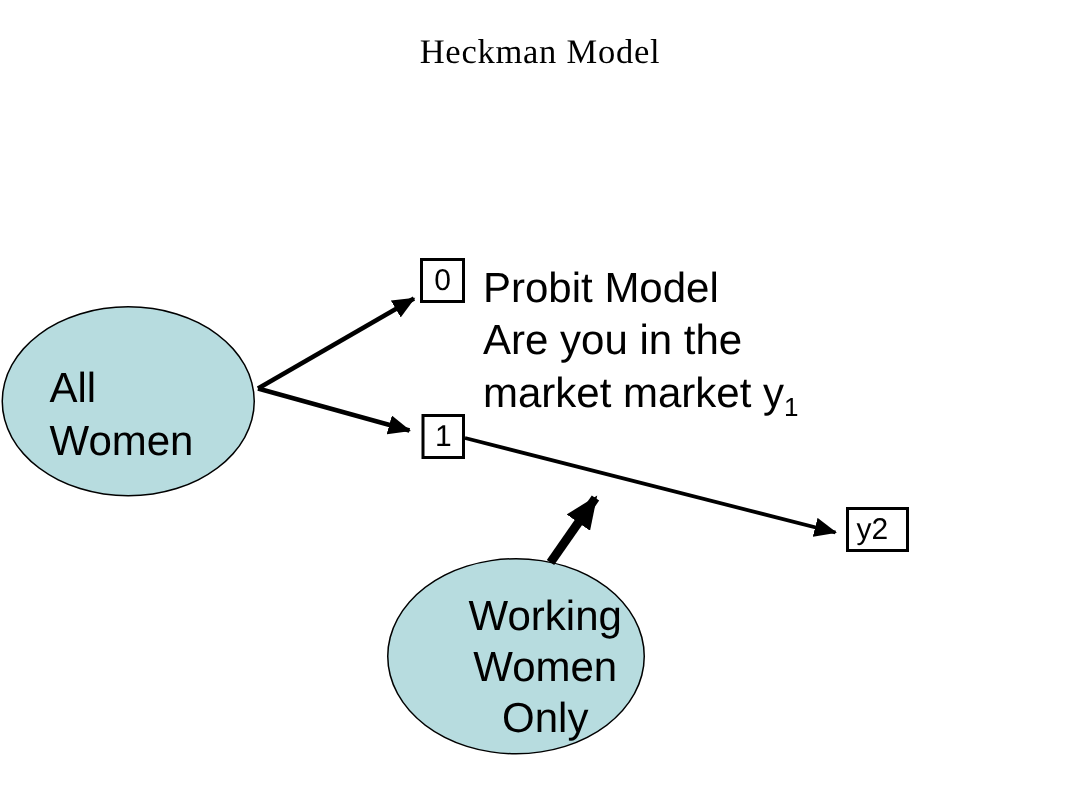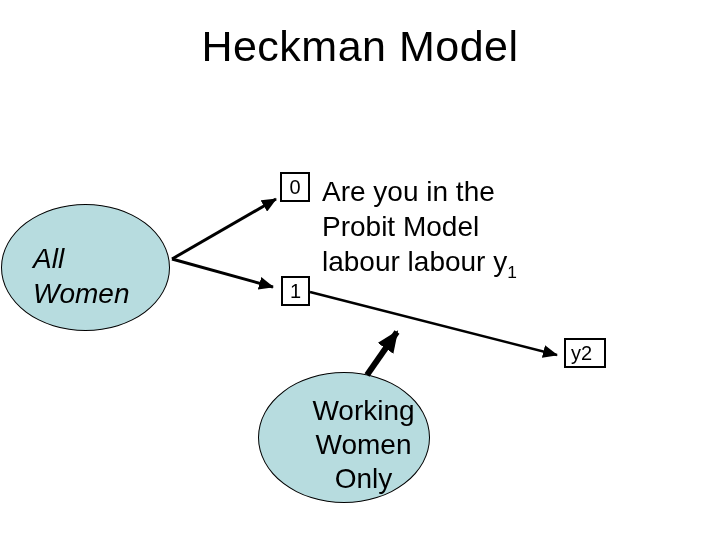--- a/index.html
+++ b/index.html
@@ -14,42 +14,43 @@
     height: 540px;
     background: #ffffff;
     overflow: hidden;
   }
   .title {
     position: absolute;
     top: 22px;
     left: 0;
     width: 100%;
     text-align: center;
-    font-size: 43px;
+    font-size: 23px;
     font-weight: normal;
     letter-spacing: 0.5px;
+    font-family: Liberation Serif, serif;
   }
   .connectors {
     position: absolute;
     top: 0; left: 0;
     width: 720px;
     height: 540px;
     pointer-events: none;
   }
   .ellipse {
     position: absolute;
     border: 1px solid #000000;
     border-radius: 50%;
     background: #b7dcdf;
     font-size: 28px;
     line-height: 35px;
   }
   .ellipse-all-women {
     left: 1px; top: 204px;
-    width: 169px; height: 127px; font-style: italic;
+    width: 169px; height: 127px;
   }
   .ellipse-all-women .ellipse-label {
     position: absolute;
     left: 31px; top: 36px;
     width: 112px;
   }
   .ellipse-working {
     left: 258px; top: 372px;
     width: 172px; height: 131px;
   }
@@ -100,23 +101,23 @@
 
   <div class="sbox box-0">
     <span>0</span>
   </div>
 
   <div class="sbox box-1">
     <span>1</span>
   </div>
 
   <div class="text-block text-probit">
+    <div class="tline">Probit Model</div>
     <div class="tline">Are you in the</div>
-    <div class="tline">Probit Model</div>
-    <div class="tline"><span>labour labour y</span><sub>1</sub></div>
+    <div class="tline"><span>market market y</span><sub>1</sub></div>
   </div>
 
   <div class="sbox box-y2">
     <span>y2</span>
   </div>
 
   <div class="ellipse ellipse-working">
     <div class="ellipse-label">Working Women Only</div>
   </div>
 

